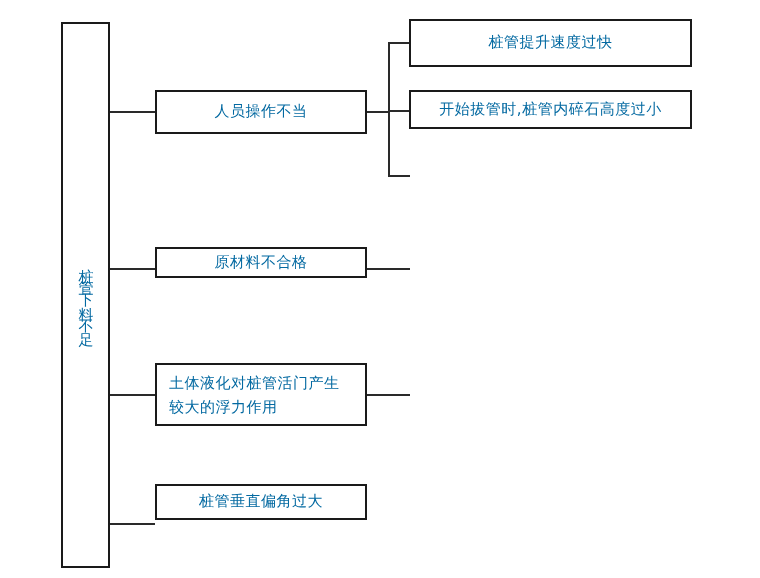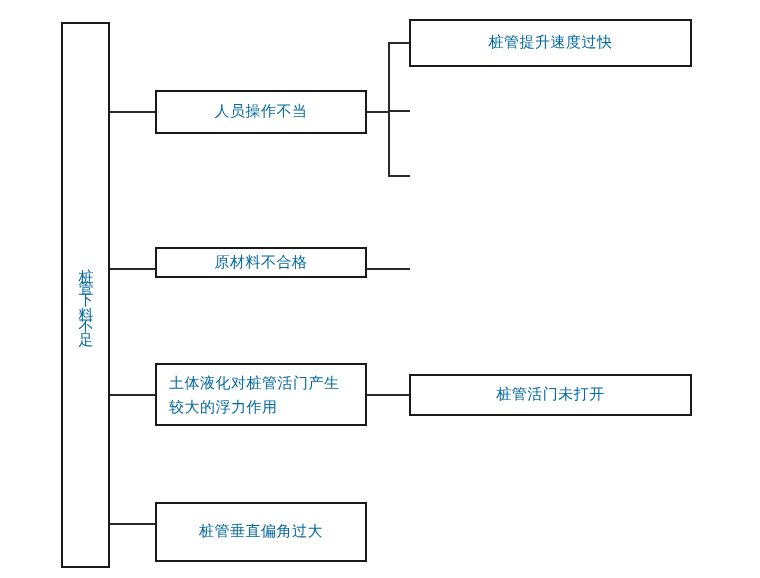--- a/index.html
+++ b/index.html
@@ -60,21 +60,21 @@
     width: 212px;
   }
   #l1-0 { top: 90px;  height: 44px; }
   #l1-1 { top: 247px; height: 31px; }
   #l1-2 { top: 363px; height: 63px; justify-content: flex-start; }
   #l1-2 .node-text {
     text-align: left;
     padding-left: 12px;
     line-height: 1.6;
   }
-  #l1-3 { top: 502px; height: 60px; }
+  #l1-3 { top: 484px; height: 36px; }
 
   
   .l2 {
     left: 409px;
     width: 283px;
   }
   #l2-0 { top: 19px;  height: 48px; }
   #l2-1 { top: 90px;  height: 39px; }
   #l2-2 { top: 156px; height: 39px; }
   #l2-3 { top: 247px; height: 44px; }
@@ -123,17 +123,17 @@
     <span class="node-text">土体液化对桩管活门产生
 较大的浮力作用</span>
   </div>
   <div class="node l1" id="l1-3">
     <span class="node-text">桩管垂直偏角过大</span>
   </div>
 
   <div class="node l2" id="l2-0">
     <span class="node-text">桩管提升速度过快</span>
   </div>
-  <div class="node l2" id="l2-4">
-    <span class="node-text">桩管活门未打开</span>
+  <div class="node l2" id="l2-1">
+    <span class="node-text">开始拔管时,桩管内碎石高度过小</span>
   </div>
 
 </div>
 
 </body></html>

